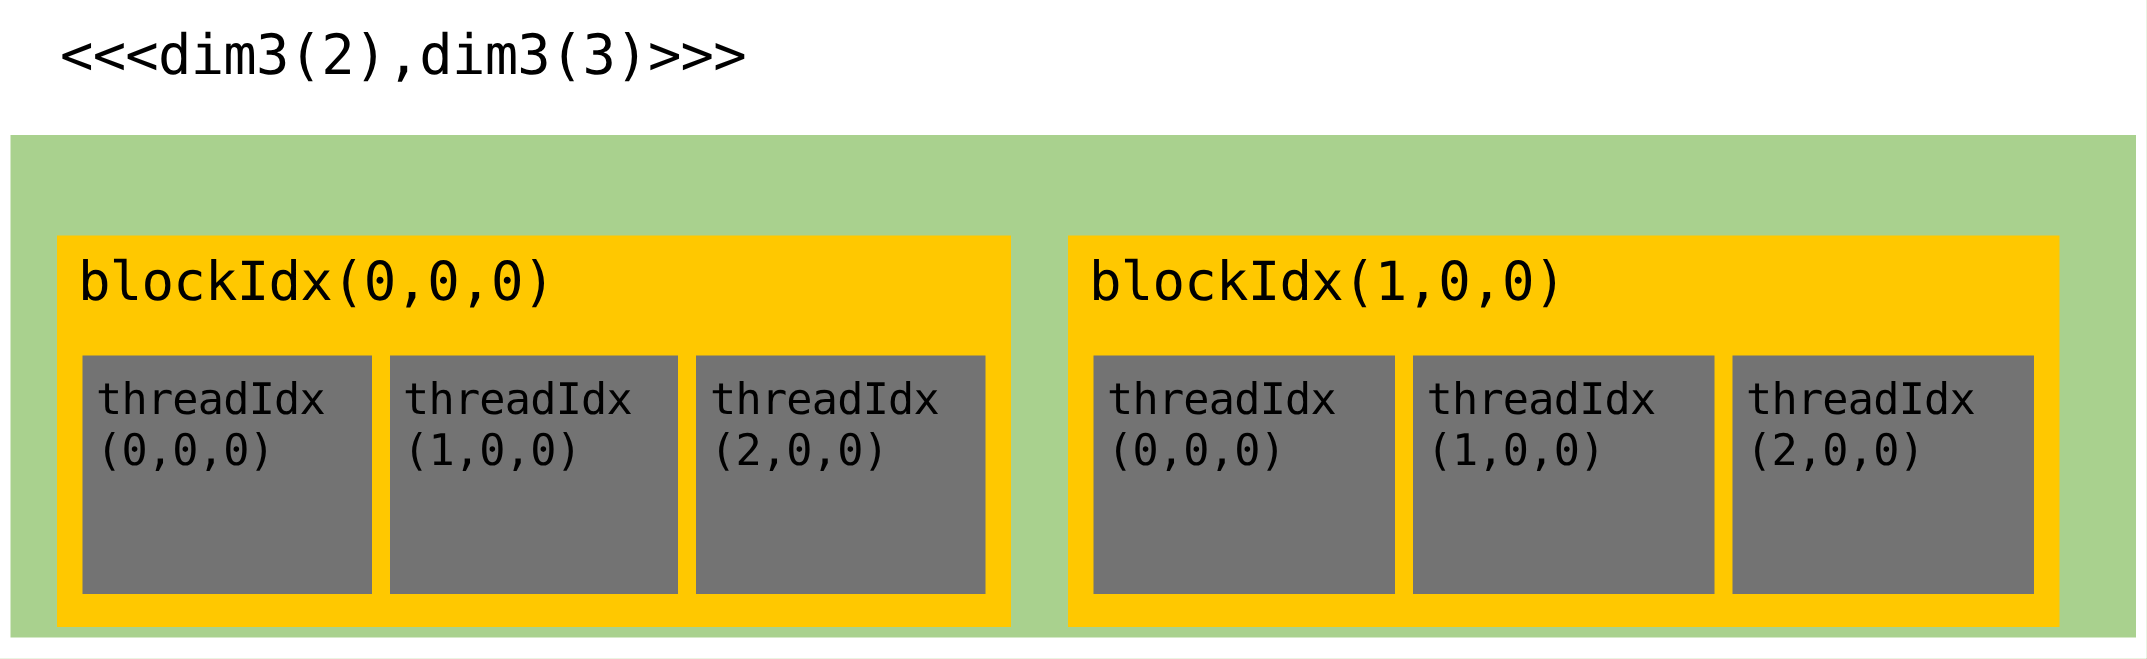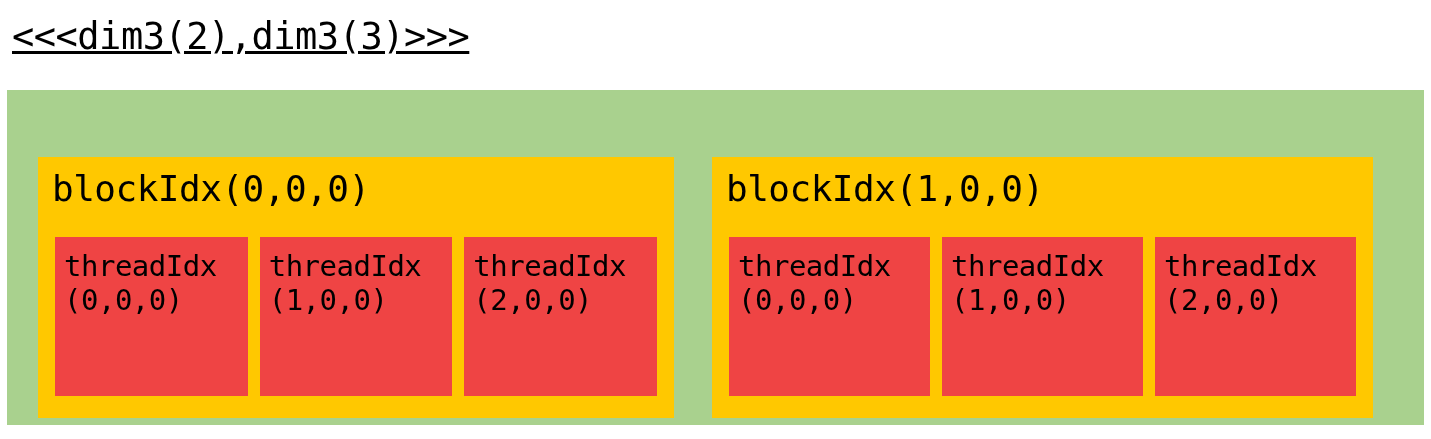--- a/index.html
+++ b/index.html
@@ -15,29 +15,28 @@
   #diagram-root {
     position: relative;
     width: 1431px;
     height: 439px;
     background: #ffffff;
   }
 
   
   .kernel-title {
     position: absolute;
-    left: 12px;
+    left: 40px;
     top: 13px;
     font-family: "DejaVu Sans Mono", monospace;
     font-size: 37px;
     line-height: 48px;
     color: #000000;
     white-space: pre;
     letter-spacing: -0.5px;
-    text-decoration: underline;
   }
 
   
   .grid-container {
     position: absolute;
     left: 7px;
     top: 90px;
     width: 1417px;
     height: 335px;
     background: #a9d18e;
@@ -71,21 +70,21 @@
     left: 17px;
     right: 17px;
     top: 80px;
     bottom: 22px;
     display: flex;
     gap: 12px;
   }
 
   .thread-box {
     flex: 1 1 0;
-    background: #ef4444;
+    background: #737373;
     position: relative;
   }
 
   .thread-text {
     position: absolute;
     left: 9px;
     top: 12px;
     font-family: "DejaVu Sans Mono", monospace;
     font-size: 29px;
     line-height: 34px;

